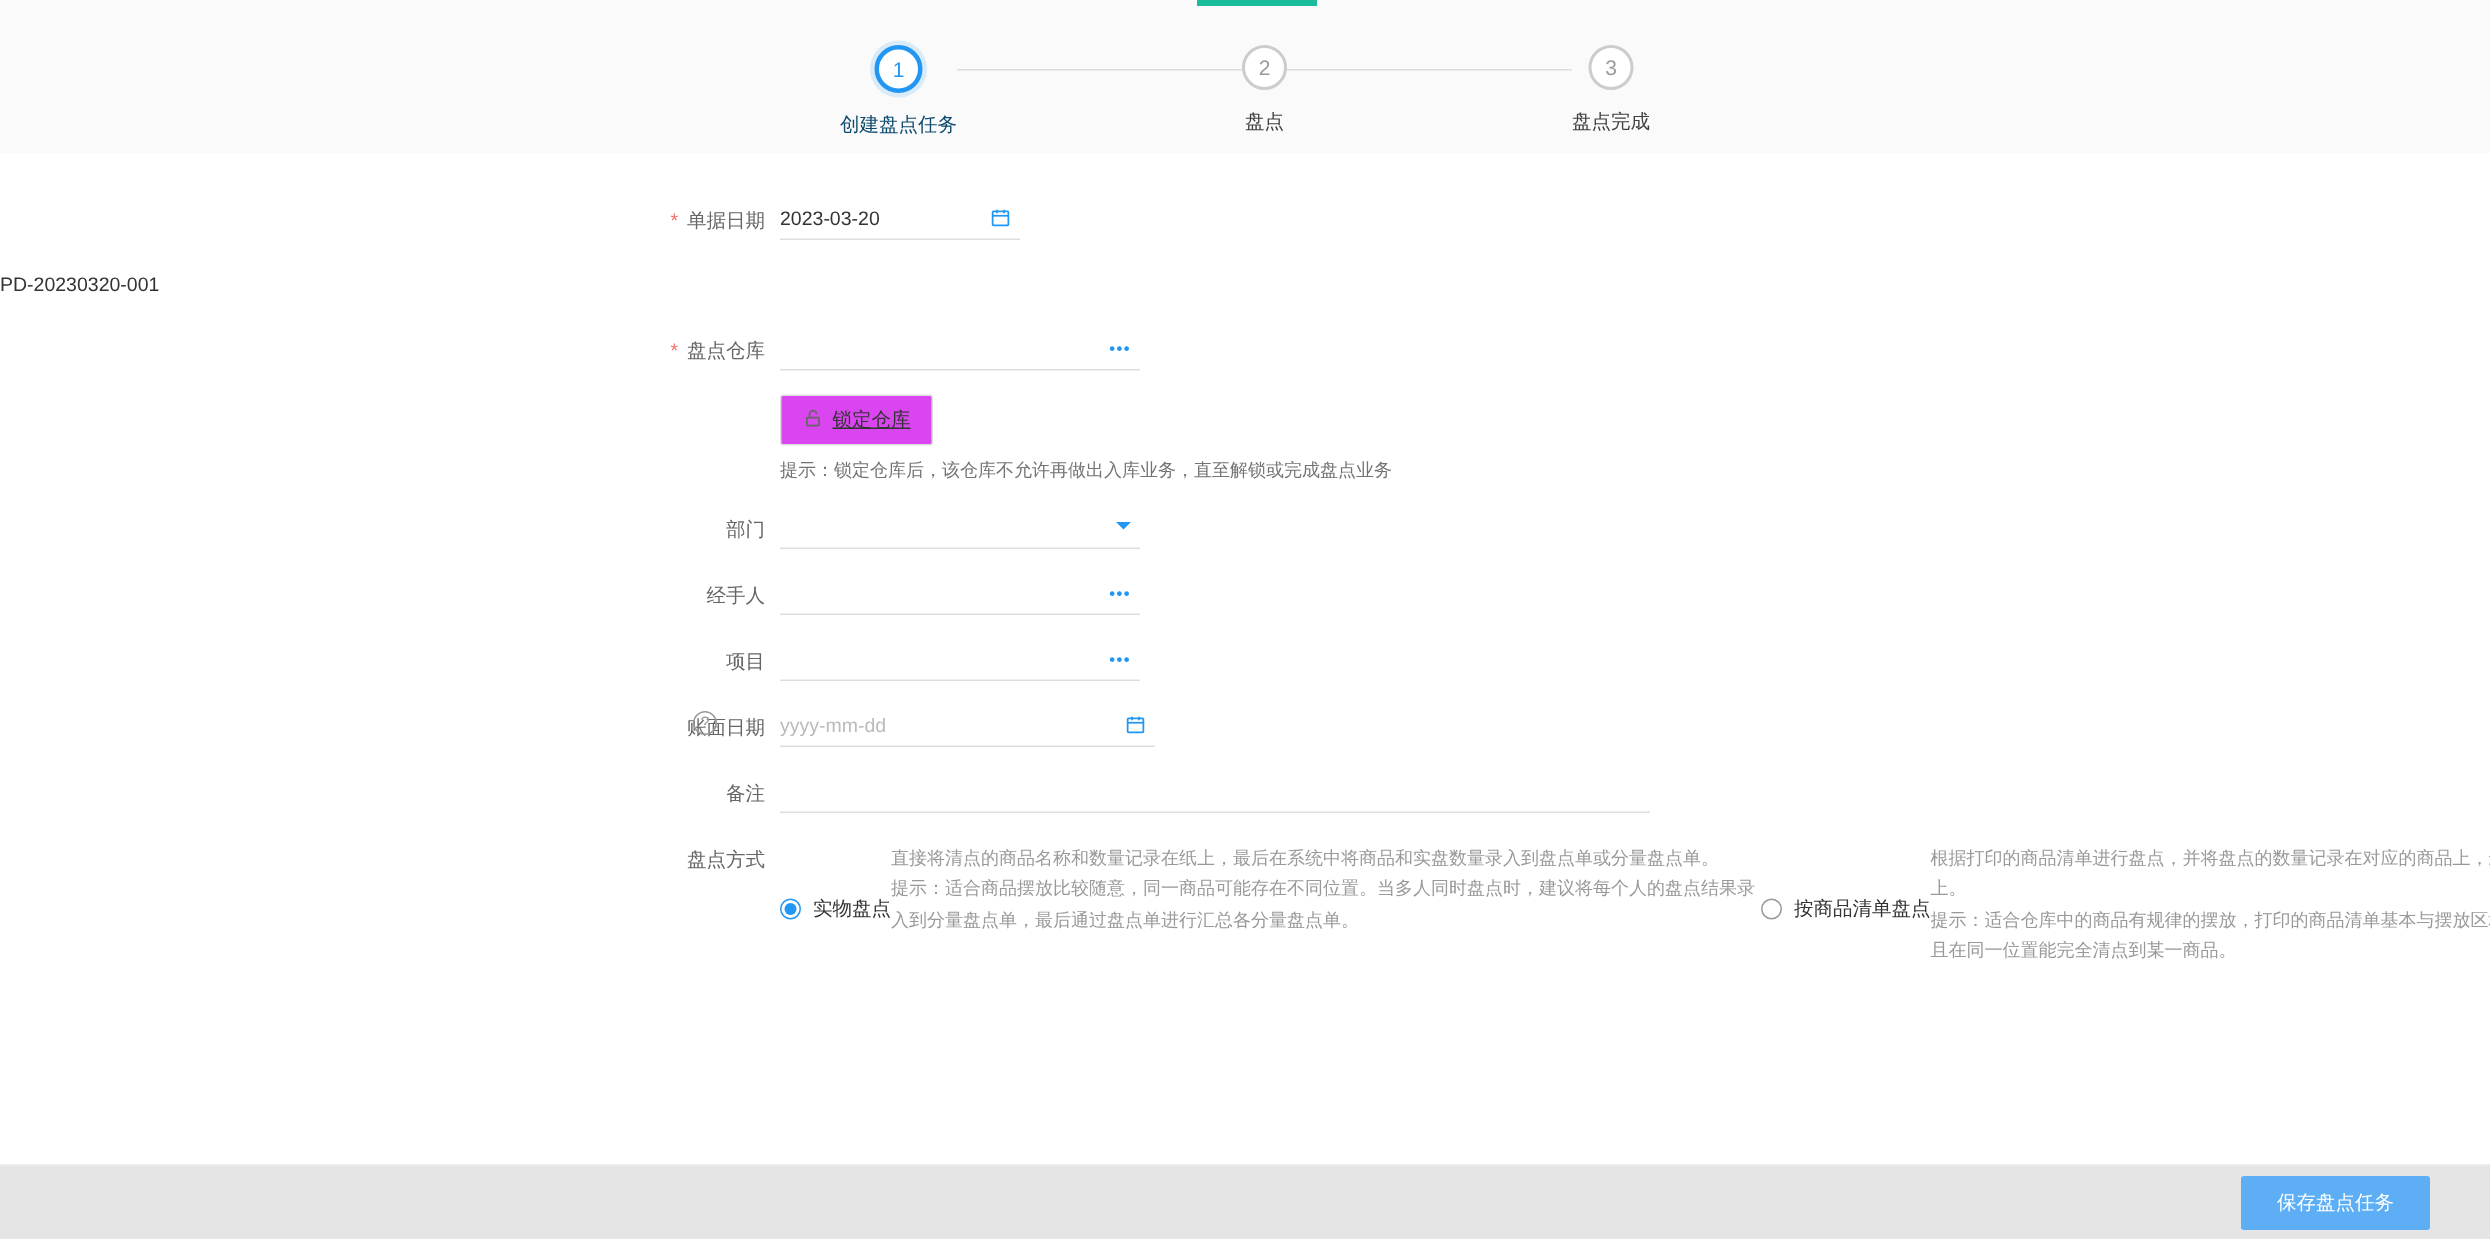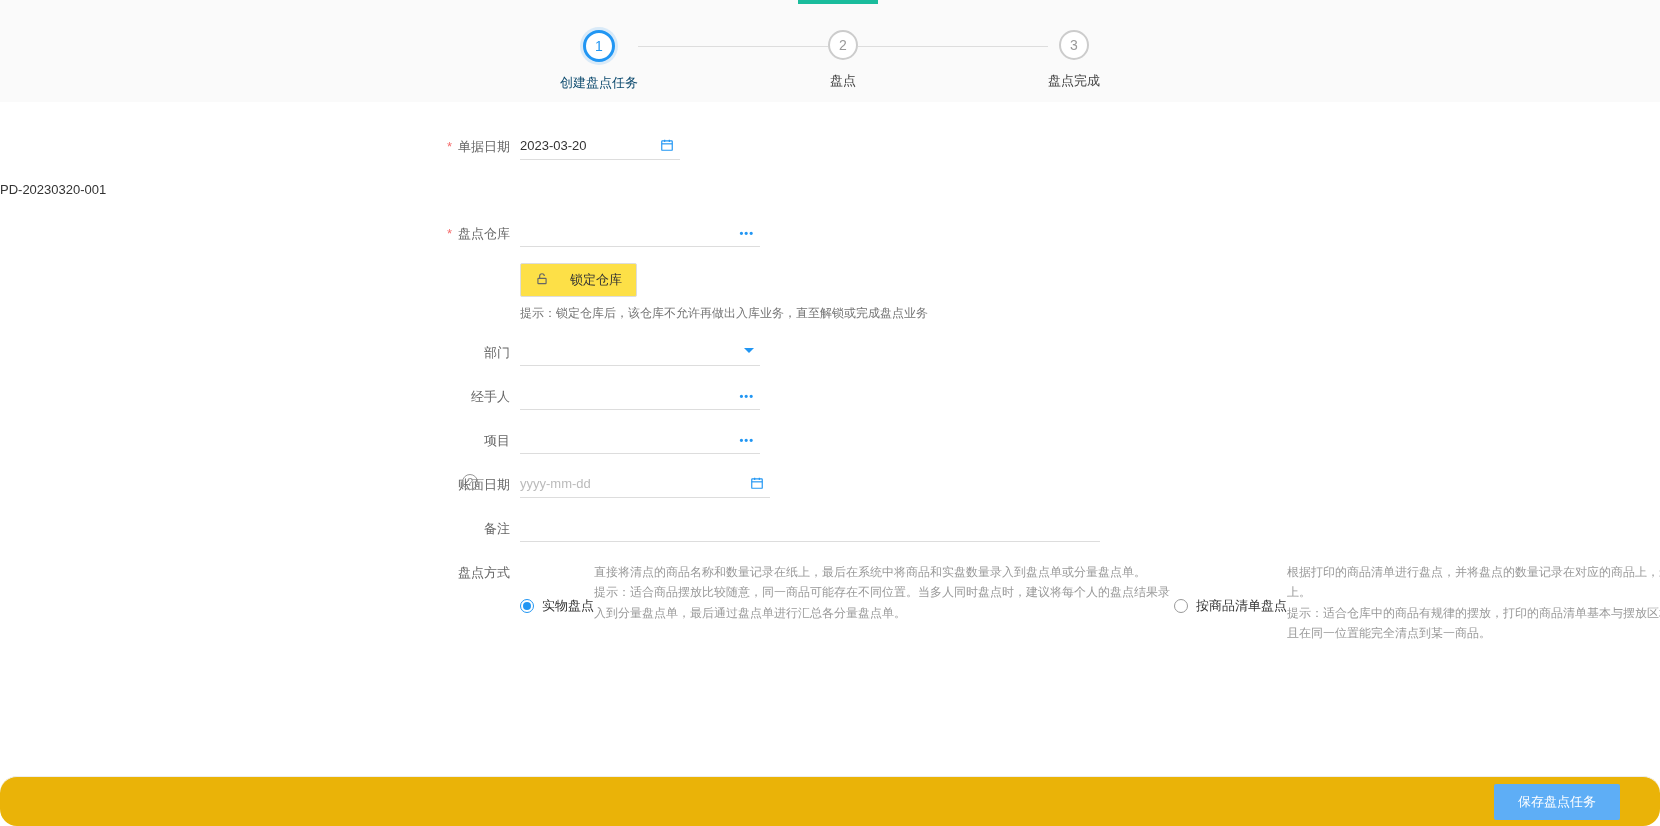--- a/index.html
+++ b/index.html
@@ -141,28 +141,29 @@
       top: 8px;
       color: #2196f3;
       font-weight: bold;
       letter-spacing: 1px;
       cursor: pointer;
       font-size: 11px;
     }
     .btn-lock {
       display: inline-flex;
       align-items: center;
-      gap: 21px;
+      gap: 6px;
       border: 1px solid #ddd;
-      background: #fde047;
+      background: #d946ef;
       padding: 7px 14px;
       font-size: 13px;
       color: #333;
       cursor: pointer;
       border-radius: 2px;
+      text-decoration: underline;
     }
     .hint {
       color: #737373;
       font-size: 12px;
       margin-top: 8px;
     }
     .help-icon {
       position: absolute;
       left: 462px;
       top: 4px;
@@ -218,22 +219,21 @@
       position: absolute;
       bottom: 0;
       left: 0;
       right: 0;
       height: 50px;
       display: flex;
       justify-content: flex-end;
       align-items: center;
       padding: 0 40px;
       border-top: 1px solid #eee;
-      background: #eab308;
-      border-radius: 17px;
+      background: #e5e5e5;
     }
     .btn-primary {
       background: #5eaef6;
       color: #fff;
       border: none;
       padding: 9px 24px;
       font-size: 13px;
       cursor: pointer;
       border-radius: 2px;
     }

